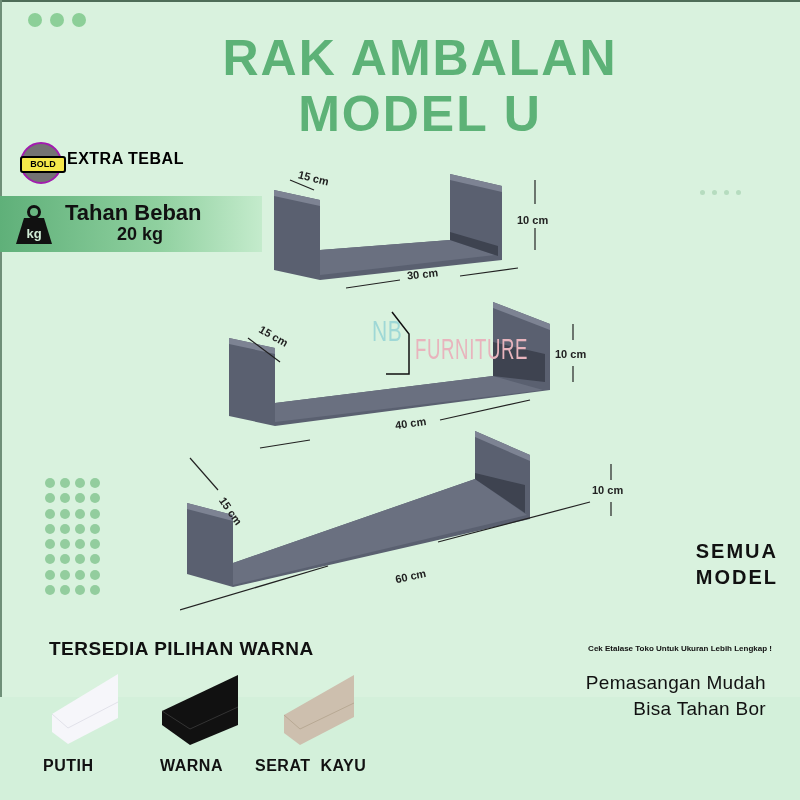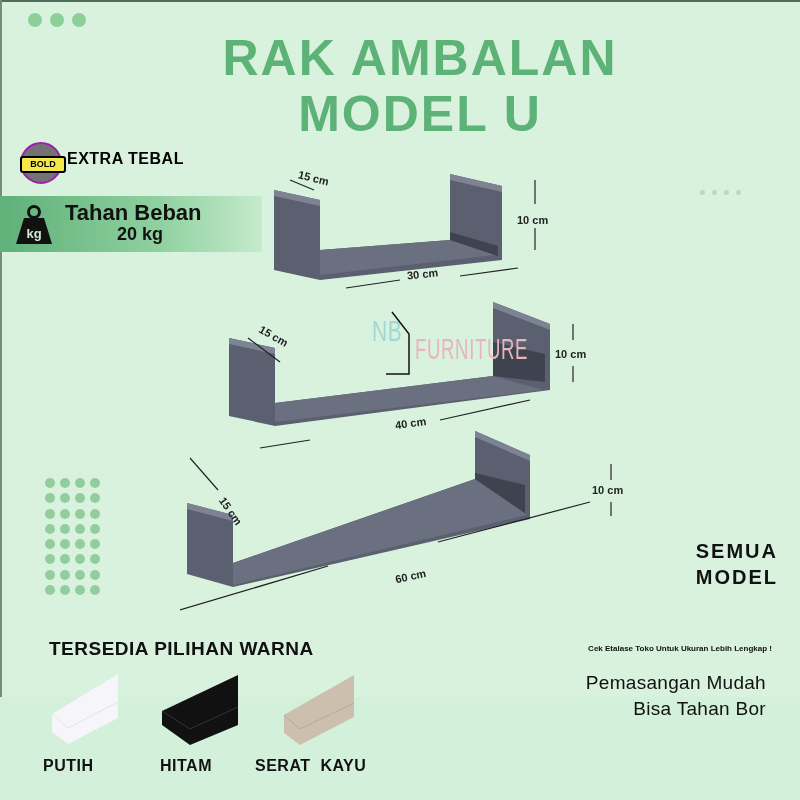--- a/index.html
+++ b/index.html
@@ -195,16 +195,16 @@
   </svg>
   <svg class="swatch" style="left:160px;top:673px" width="82" height="72" viewBox="0 0 82 72">
     <path d="M2 38 L78 2 L78 52 L30 72 L2 52 Z" fill="#111"></path>
     <path d="M2 38 L30 56 L78 34" fill="none" stroke="#333" stroke-width="1"></path>
   </svg>
   <svg class="swatch" style="left:282px;top:673px" width="76" height="72" viewBox="0 0 76 72">
     <path d="M2 42 L72 2 L72 44 L18 72 L2 60 Z" fill="#cdbfae"></path>
     <path d="M2 42 L18 56 L72 30" fill="none" stroke="#b8a994" stroke-width="1"></path>
   </svg>
   <div class="swatch-label" style="left:43px;top:757px">PUTIH</div>
-  <div class="swatch-label" style="left:160px;top:757px">HITAM</div>
+  <div class="swatch-label" style="left:160px;top:757px">WARNA</div>
   <div class="swatch-label" style="left:255px;top:757px;white-space:pre">SERAT  KAYU</div>
 
 </div>
 
 </body></html>

